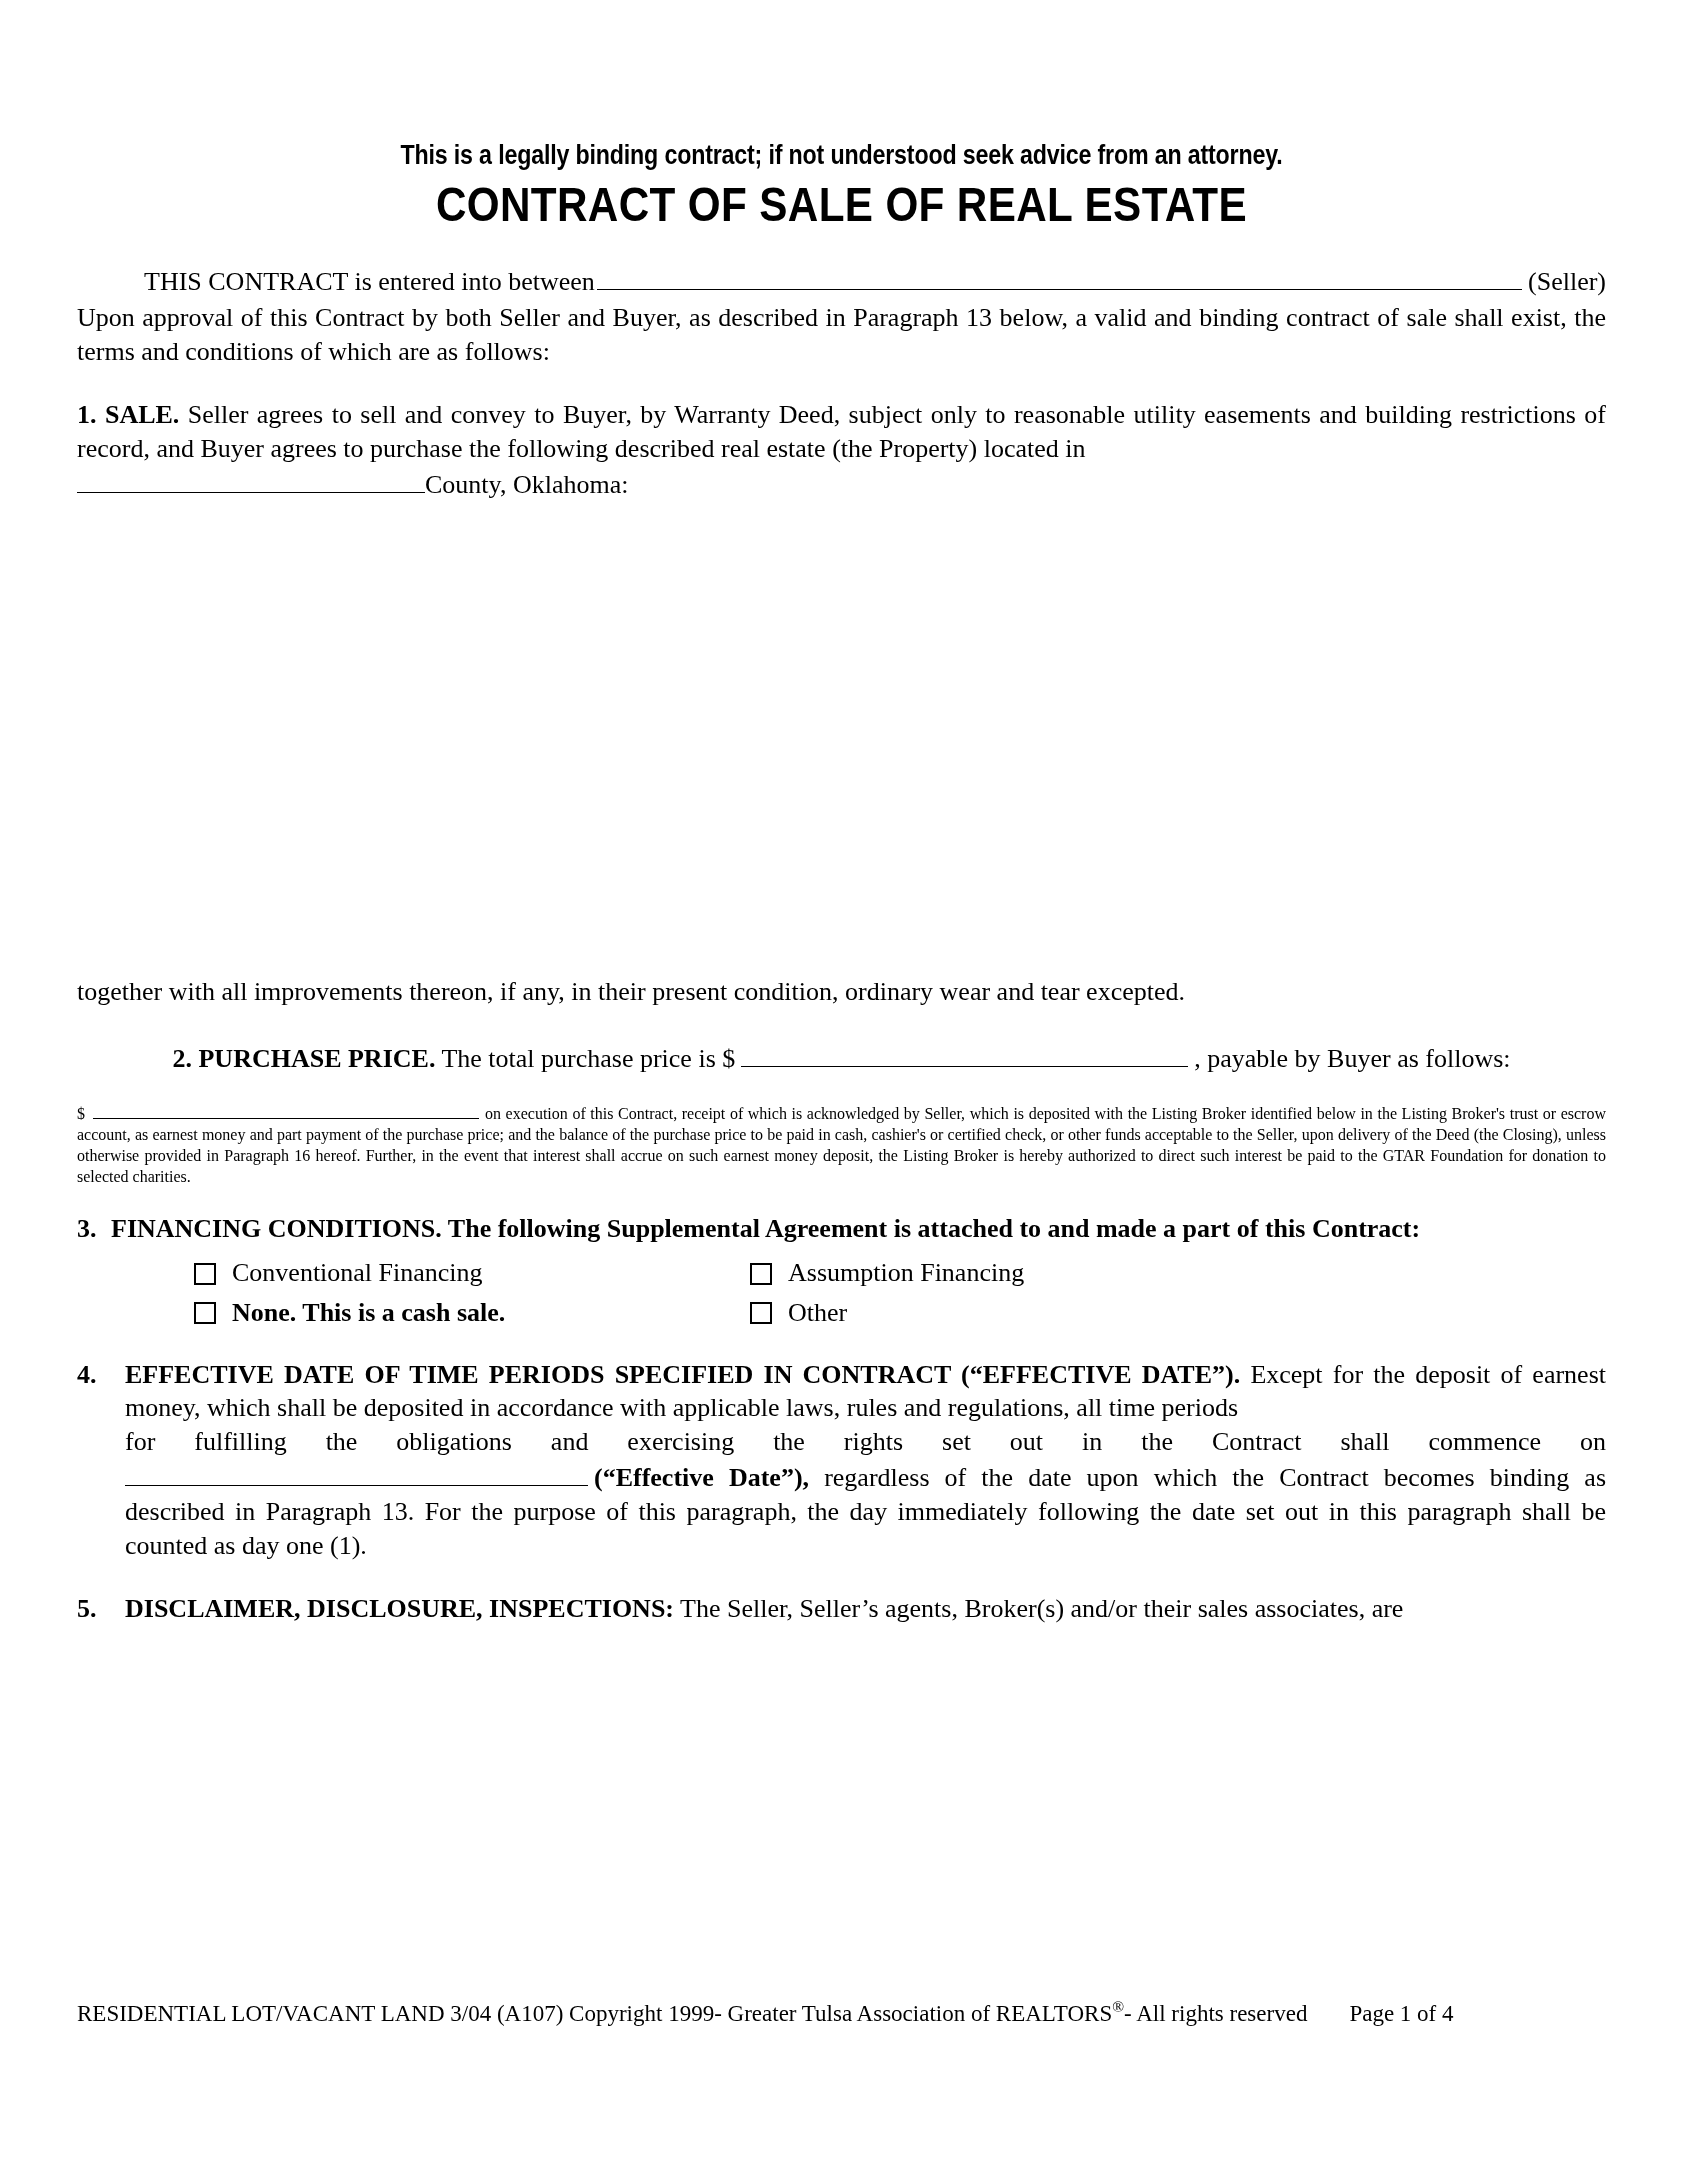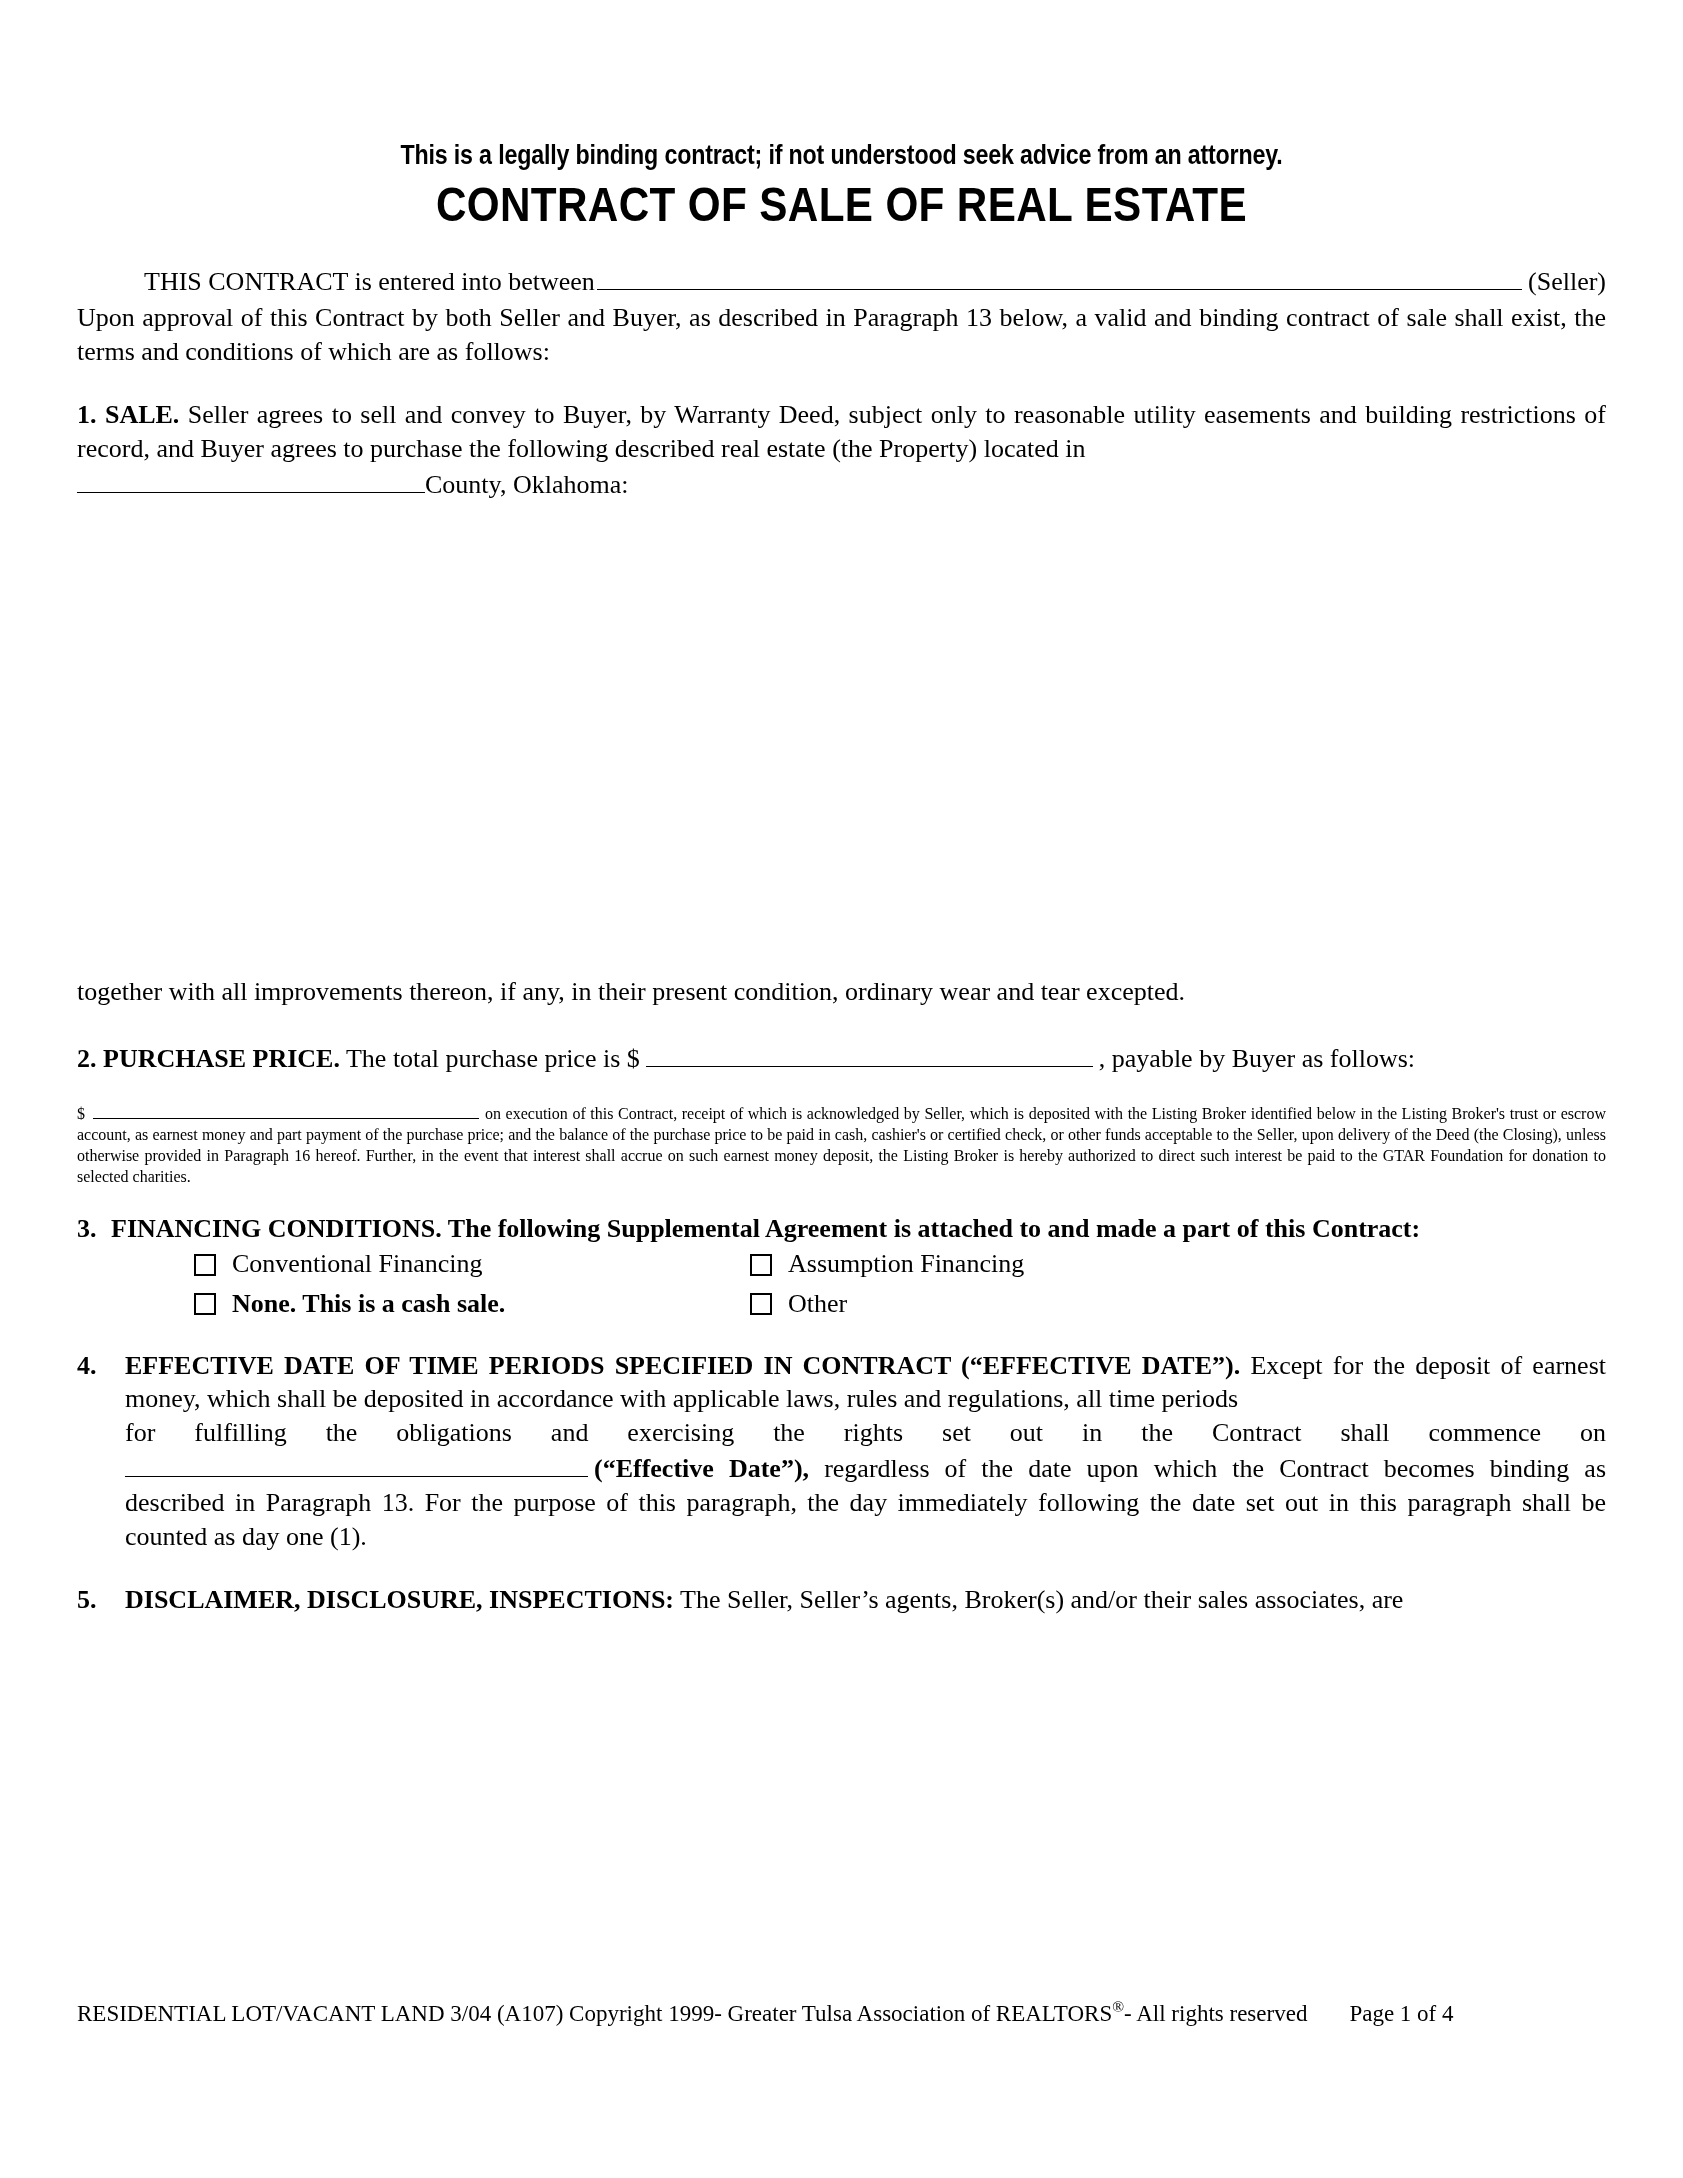--- a/index.html
+++ b/index.html
@@ -115,20 +115,21 @@
   .together-line {
     font-size: 26px;
     line-height: 1.30;
   }
 
   .price-line {
     margin-top: 31px;
     font-size: 26px;
     line-height: 1.30;
     white-space: nowrap;
+    text-align: center;
   }
   .price-blank {
     display: inline-block;
     width: 447px;
     border-bottom: 1.6px solid #000;
     height: 1.0em;
     vertical-align: baseline;
     margin: 0 6px;
   }
 
@@ -150,21 +151,21 @@
   
   .sec3-head {
     margin-top: 24px;
     font-size: 26px;
     line-height: 1.30;
     font-weight: bold;
     white-space: nowrap;
   }
   .sec3-num { display: inline-block; width: 34px; }
   .checkbox-grid {
-    margin-top: 5px;
+    margin-top: 14px;
     margin-left: 117px;
     width: 1297px;
   }
   .cb-row {
     display: flex;
     align-items: center;
     margin-bottom: 11px;
   }
   .cb-cell {
     display: flex;

